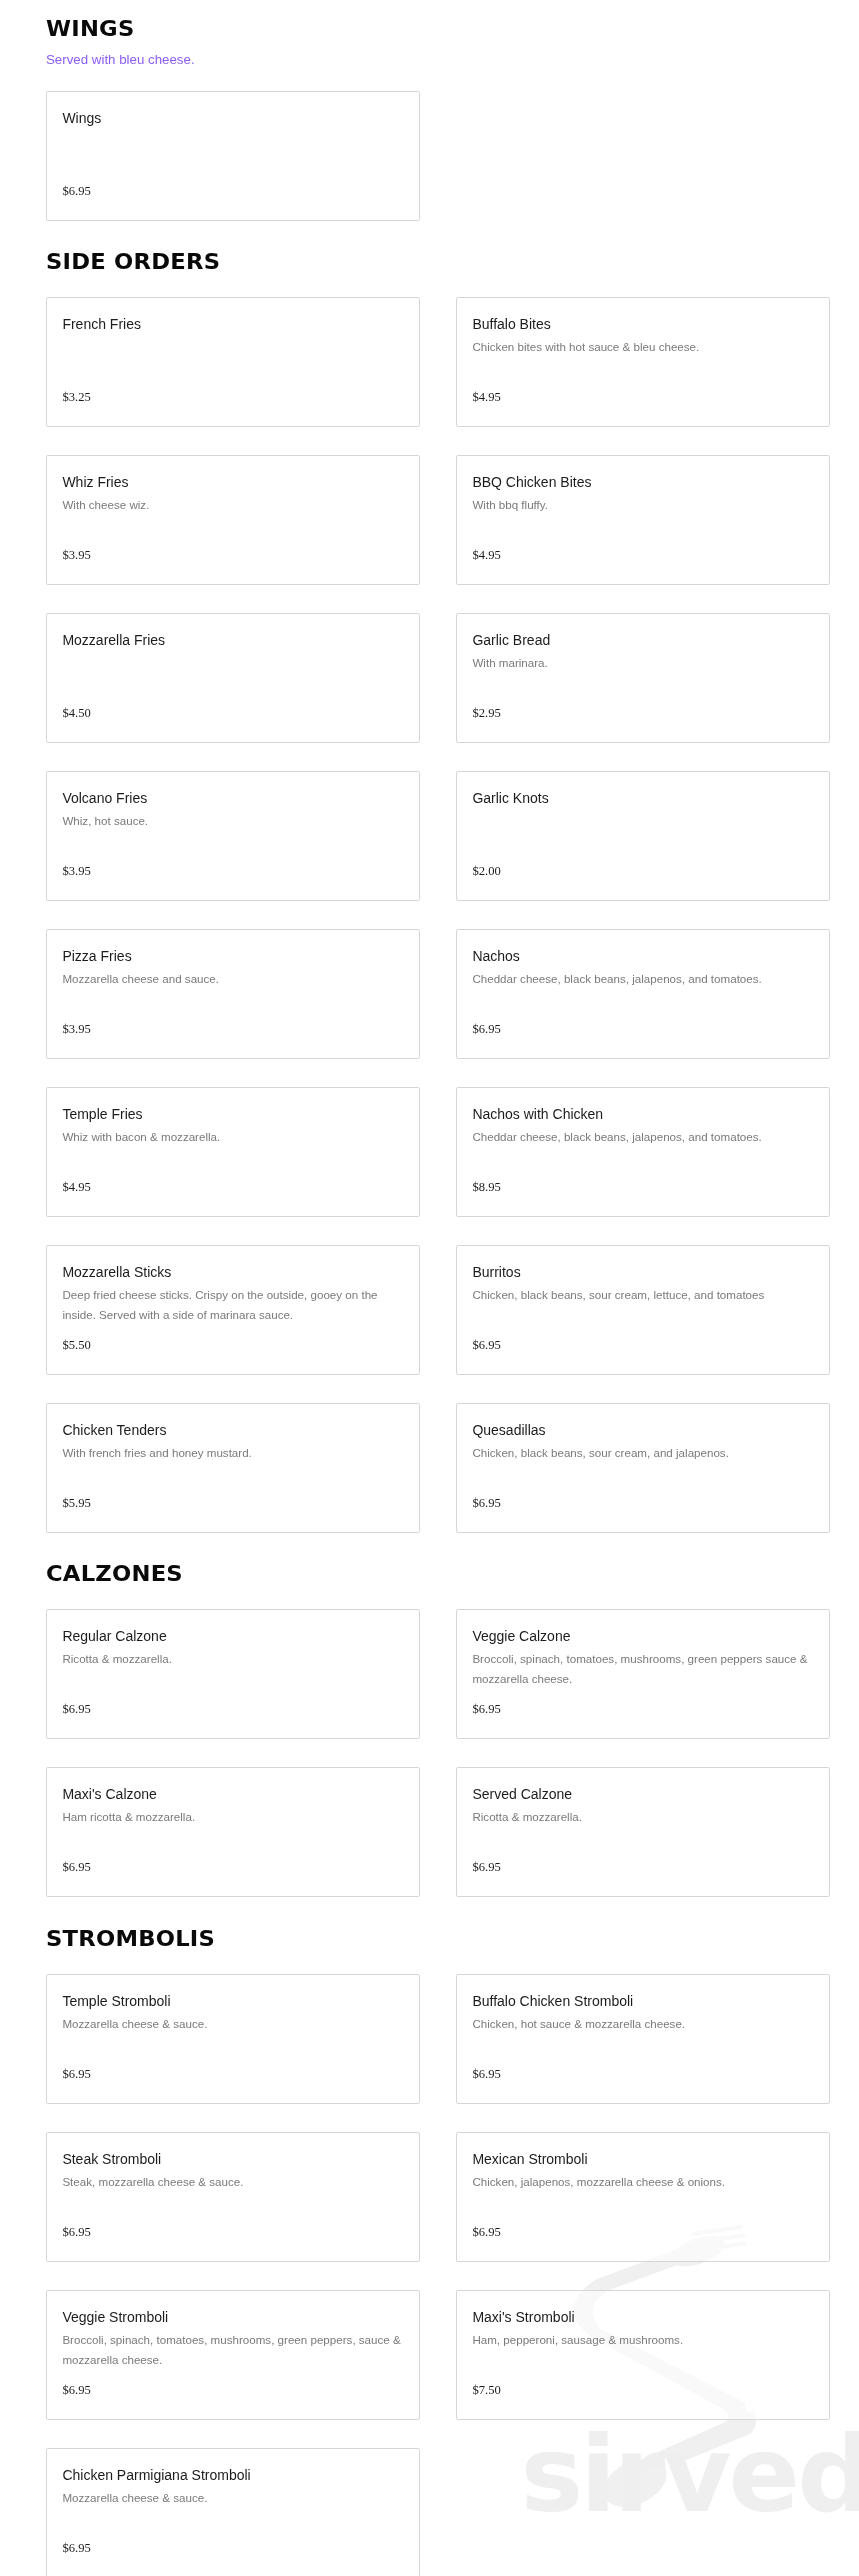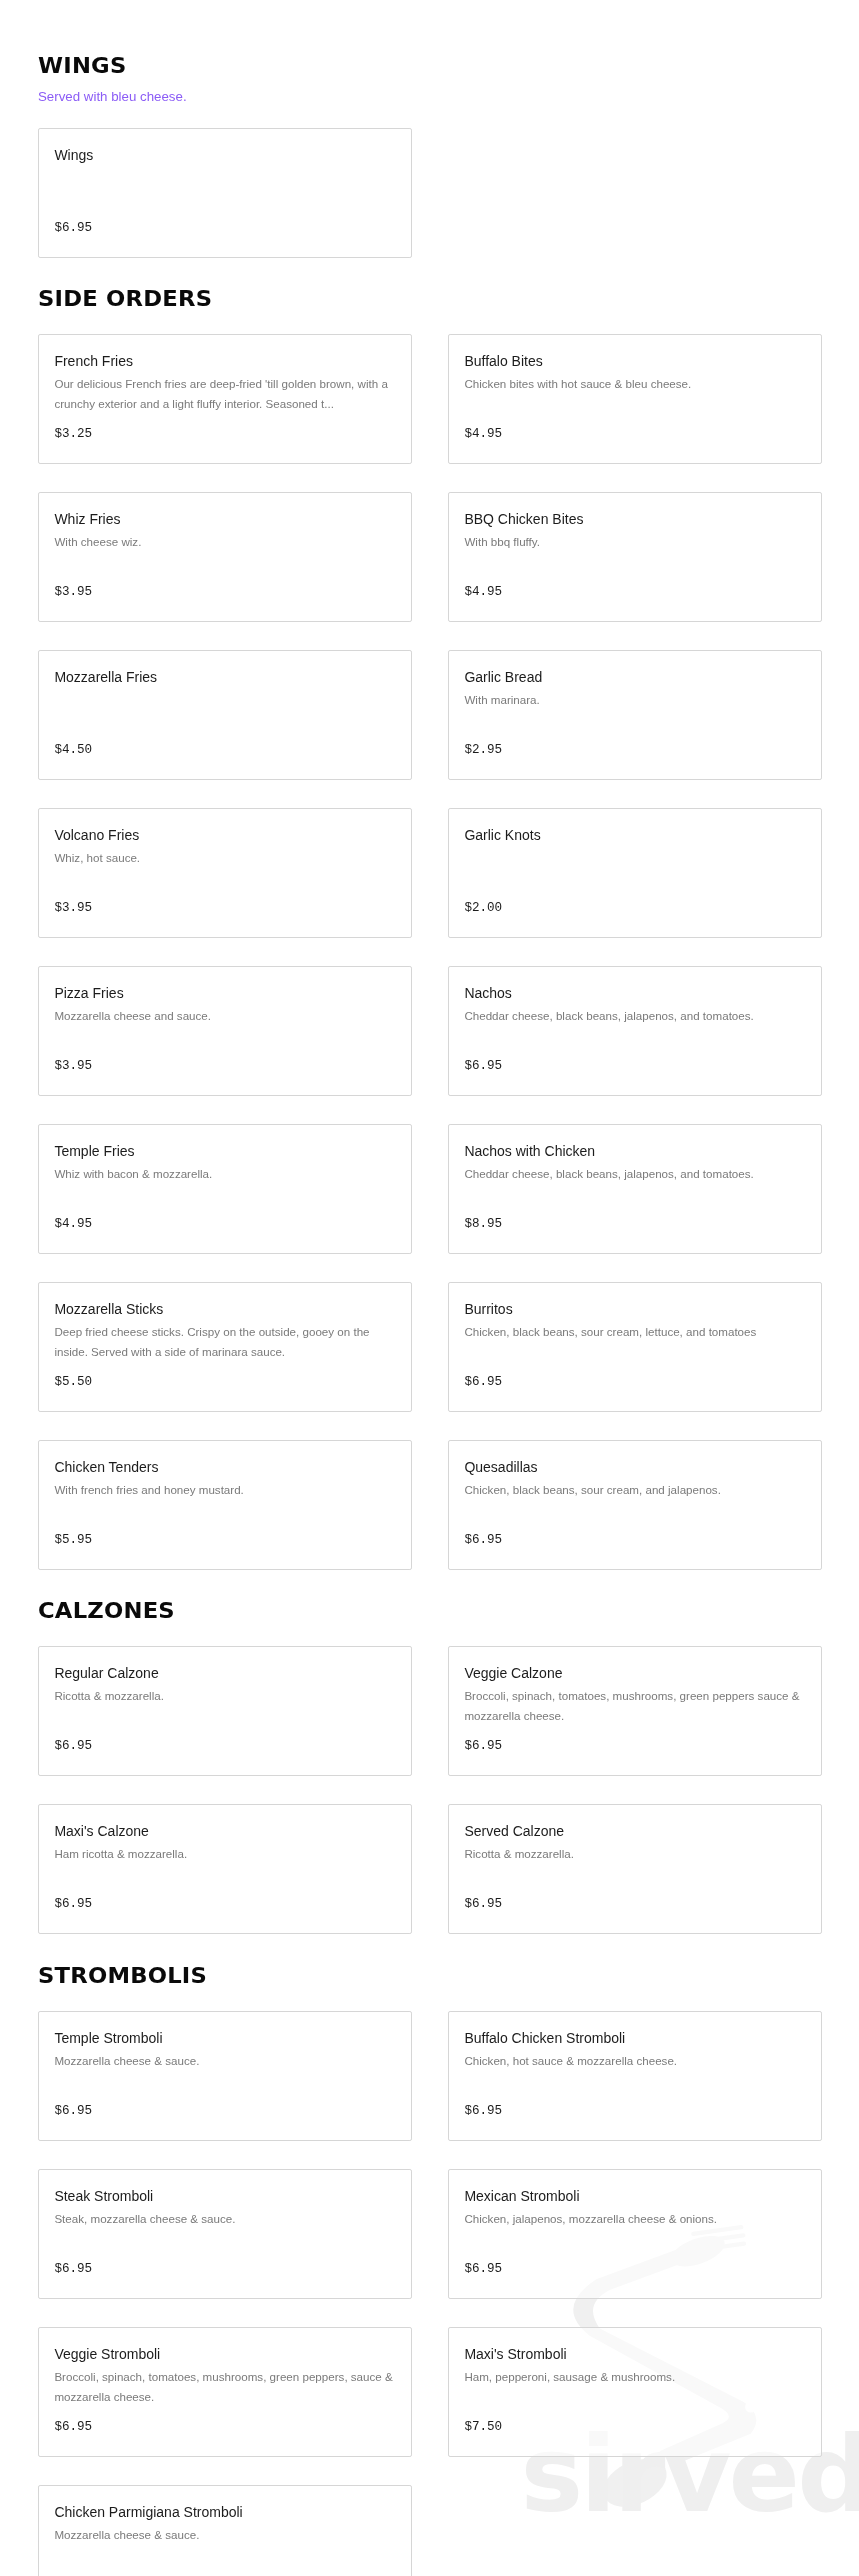--- a/index.html
+++ b/index.html
@@ -20,24 +20,23 @@
     left: 512px;
     top: 2223px;
     width: 351px;
     height: 295px;
     z-index: 0;
     pointer-events: none;
   }
   .watermark svg { display: block; }
   .section {
     position: absolute;
-    left: 38px;
+    left: 46px;
     width: 783px;
     z-index: 1;
-    margin-top: 37px;
   }
   .section-title {
     margin: 0;
     font-family: "DejaVu Sans", sans-serif;
     font-weight: bold;
     font-size: 21px;
     letter-spacing: 0.2px;
     line-height: 25px;
     color: #0a0a0a;
     transform: scaleX(1.08);
@@ -85,21 +84,21 @@
     max-height: 39px;
     overflow: hidden;
     display: -webkit-box;
     -webkit-line-clamp: 2;
     -webkit-box-orient: vertical;
   }
   .card-price {
     position: absolute;
     left: 15.4px;
     top: 92px;
-    font-family: Liberation Mono, monospace;
+    font-family: Liberation Serif, serif;
     font-size: 12.6px;
     line-height: 15.4px;
     color: #1c1c1c;
   }
 </style>
 </head>
 <body>
 
 <div class="watermark">
   <svg width="351" height="295" viewBox="0 0 500 420">
@@ -132,21 +131,20 @@
       <div class="card-price">$6.95</div>
     </div>
   </div>
 </section>
 
 <section class="section" style="top:250px;">
   <h2 class="section-title">SIDE ORDERS</h2>
   <div class="grid" style="top:47px;">
     <div class="card">
       <div class="card-name">French Fries</div>
-      <div class="card-desc">Our delicious French fries are deep-fried 'till golden brown, with a crunchy exterior and a light fluffy interior. Seasoned t...</div>
       <div class="card-price">$3.25</div>
     </div>
     <div class="card">
       <div class="card-name">Buffalo Bites</div>
       <div class="card-desc">Chicken bites with hot sauce &amp; bleu cheese.</div>
       <div class="card-price">$4.95</div>
     </div>
     <div class="card">
       <div class="card-name">Whiz Fries</div>
       <div class="card-desc">With cheese wiz.</div>

